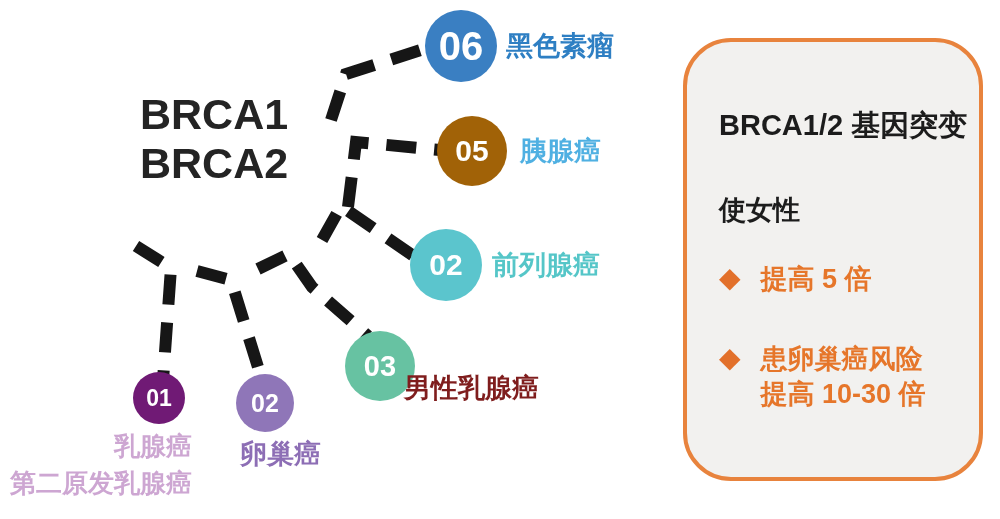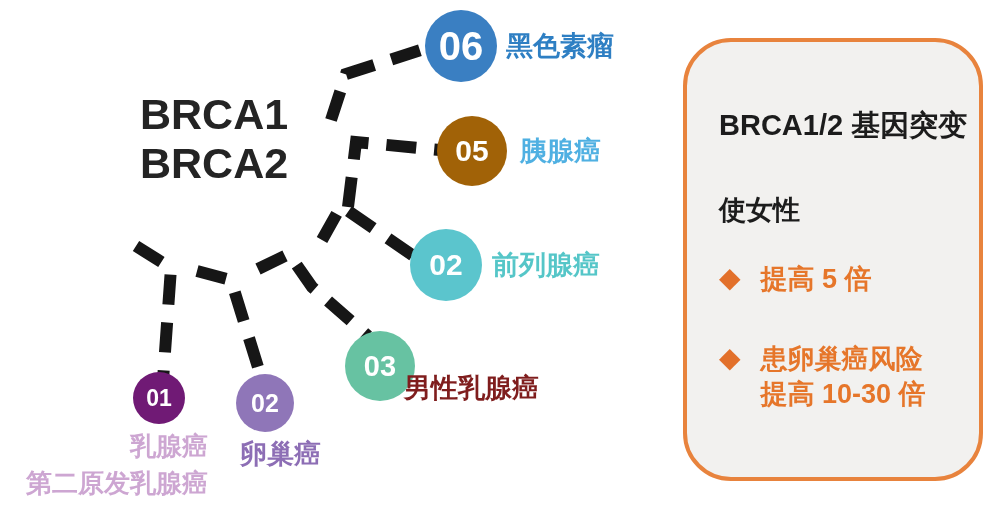--- a/index.html
+++ b/index.html
@@ -32,21 +32,21 @@
   .n4{left:410px;top:229px;}
   .n5{left:437px;top:116px;}
   .n6{left:425px;top:10px;}
 
   .lab{position:absolute;font-weight:700;font-size:27px;white-space:nowrap;}
   .lab-6{left:506px;top:28px;color:#2e7fc3;}
   .lab-5{left:520px;top:133px;color:#4fb0e2;}
   .lab-4{left:492px;top:247px;color:#55c6c8;}
   .lab-3{left:404px;top:370px;color:#7f1d1d;}
   .lab-2{left:240px;top:436px;color:#8d6eb5;}
-  .lab-1{left:0px;top:428px;width:192px;text-align:right;color:#cda6d2;font-size:26px;line-height:37px;padding-left:16px;}
+  .lab-1{left:0px;top:428px;width:192px;text-align:right;color:#cda6d2;font-size:26px;line-height:37px;}
 
   .panel{
     position:absolute;left:683px;top:38px;width:300px;height:443px;box-sizing:border-box;
     background:#f2f1ef;border:4px solid #e8833d;border-radius:48px;
     padding:64px 24px 0 32px;
   }
   .panel-title{font-size:29px;font-weight:800;color:#1c1c1c;white-space:nowrap;margin:0 0 46px 0;}
   .panel-sub{font-size:27px;font-weight:800;color:#1c1c1c;margin:0 0 34px 0;}
   .bullet{display:flex;align-items:flex-start;margin:0 0 45px 0;}
   .bullet .diamond{

